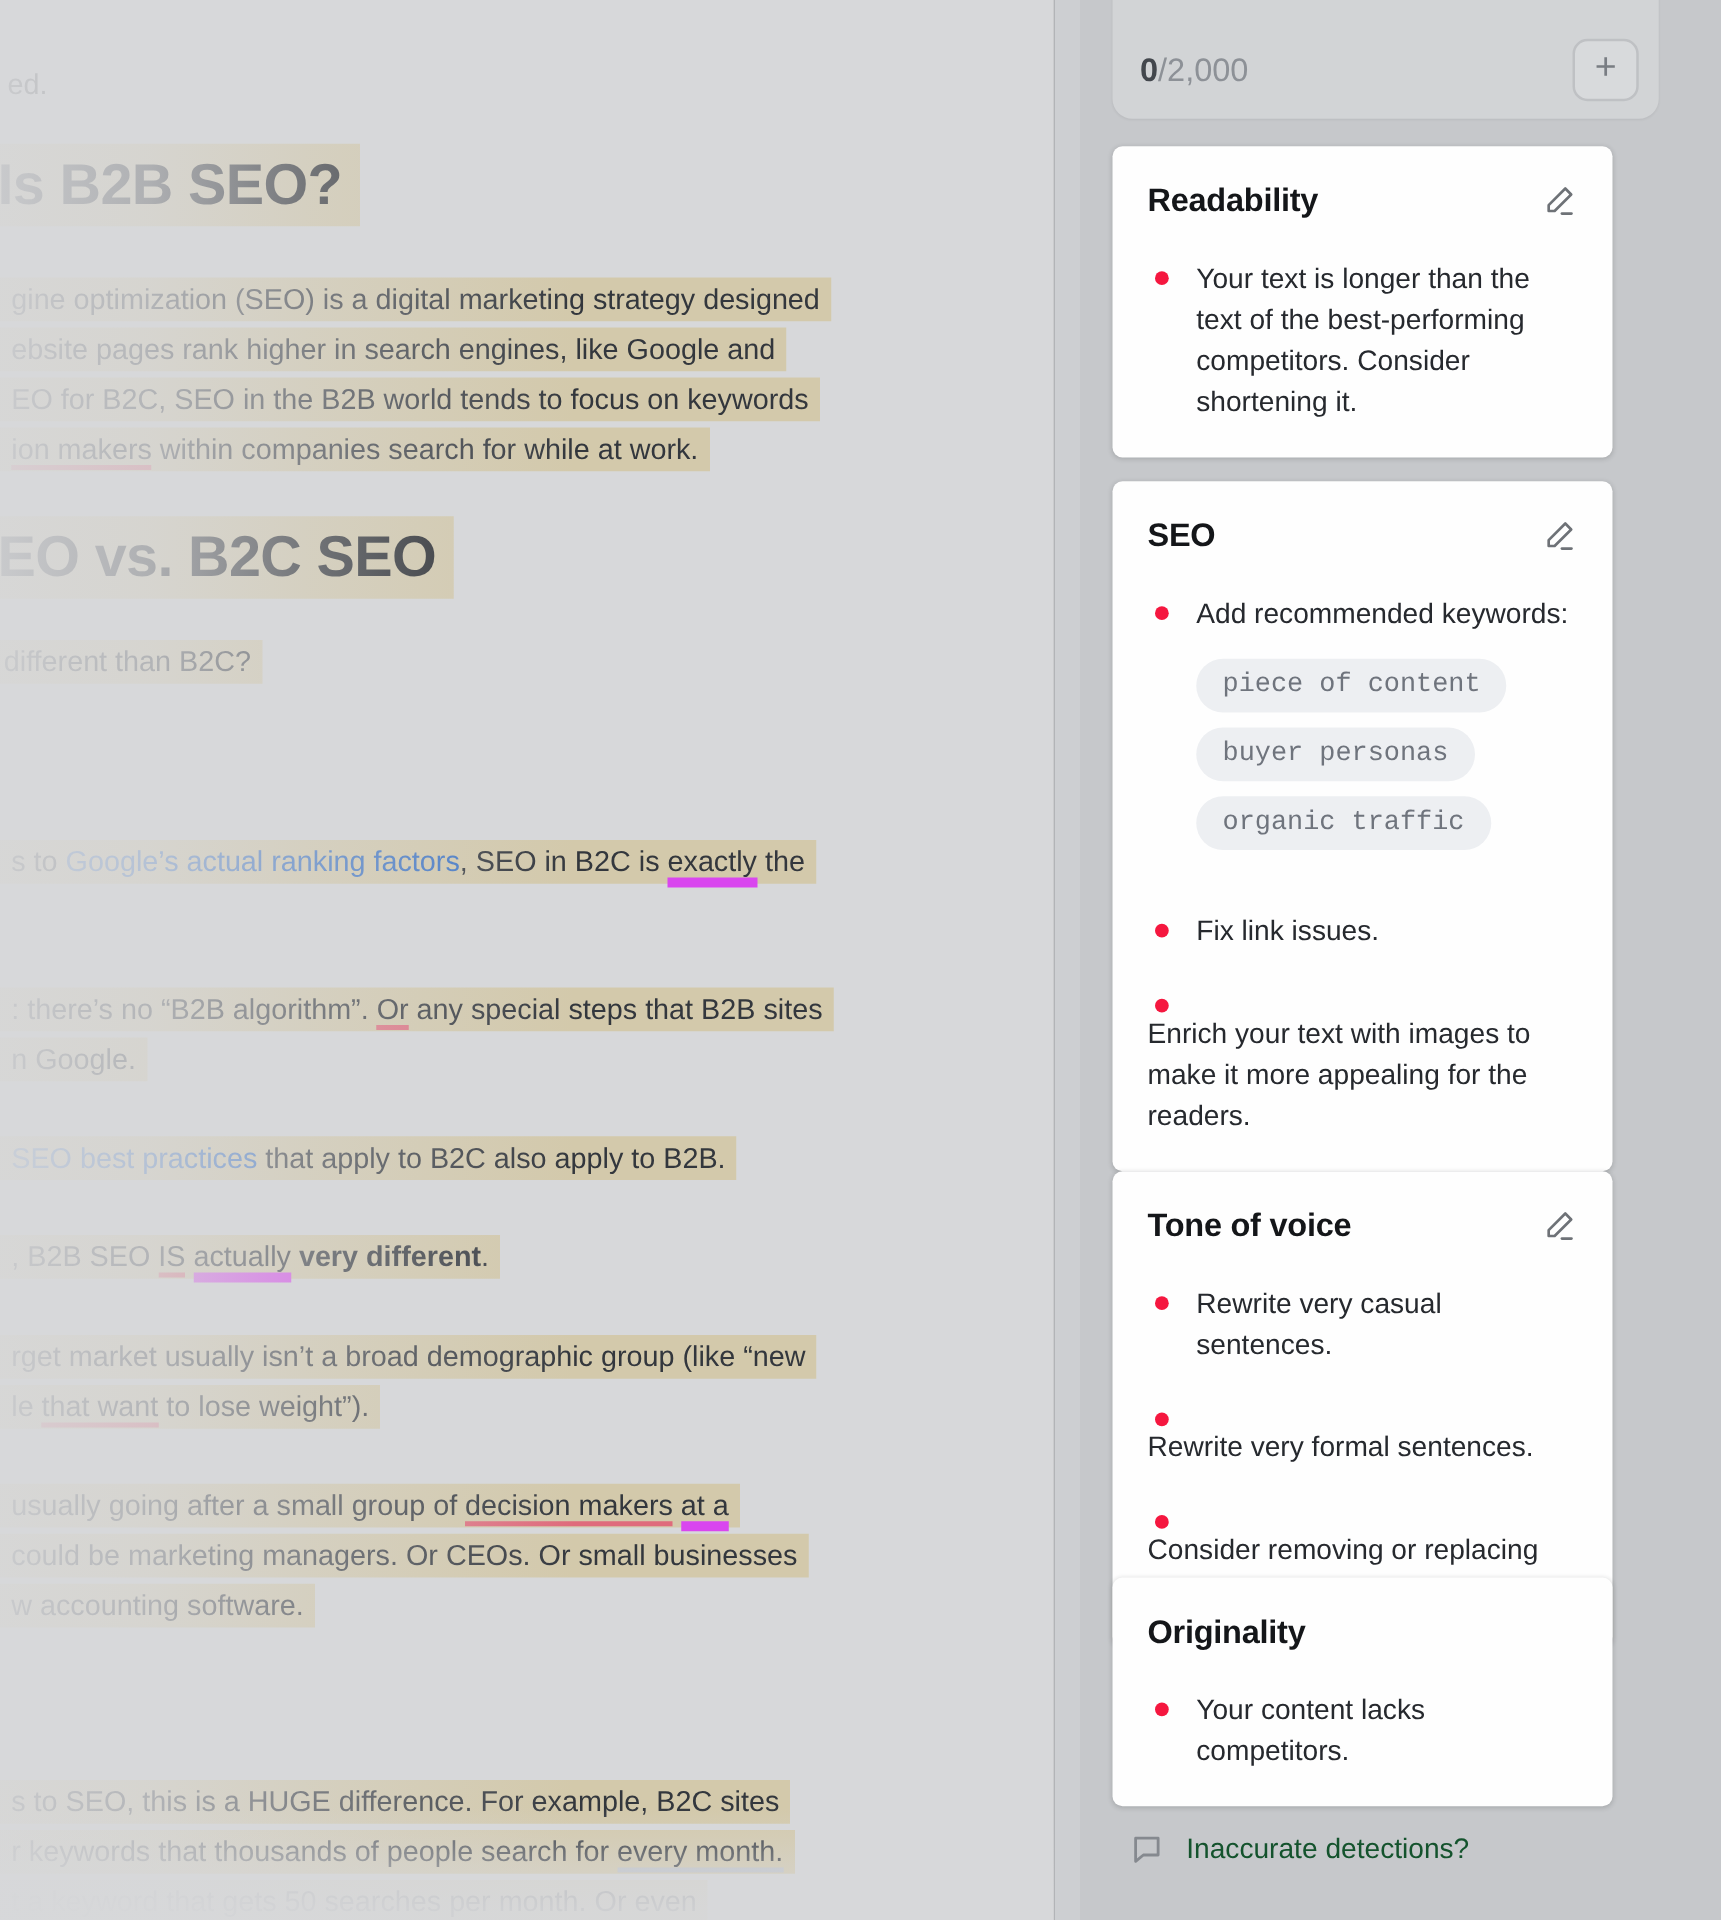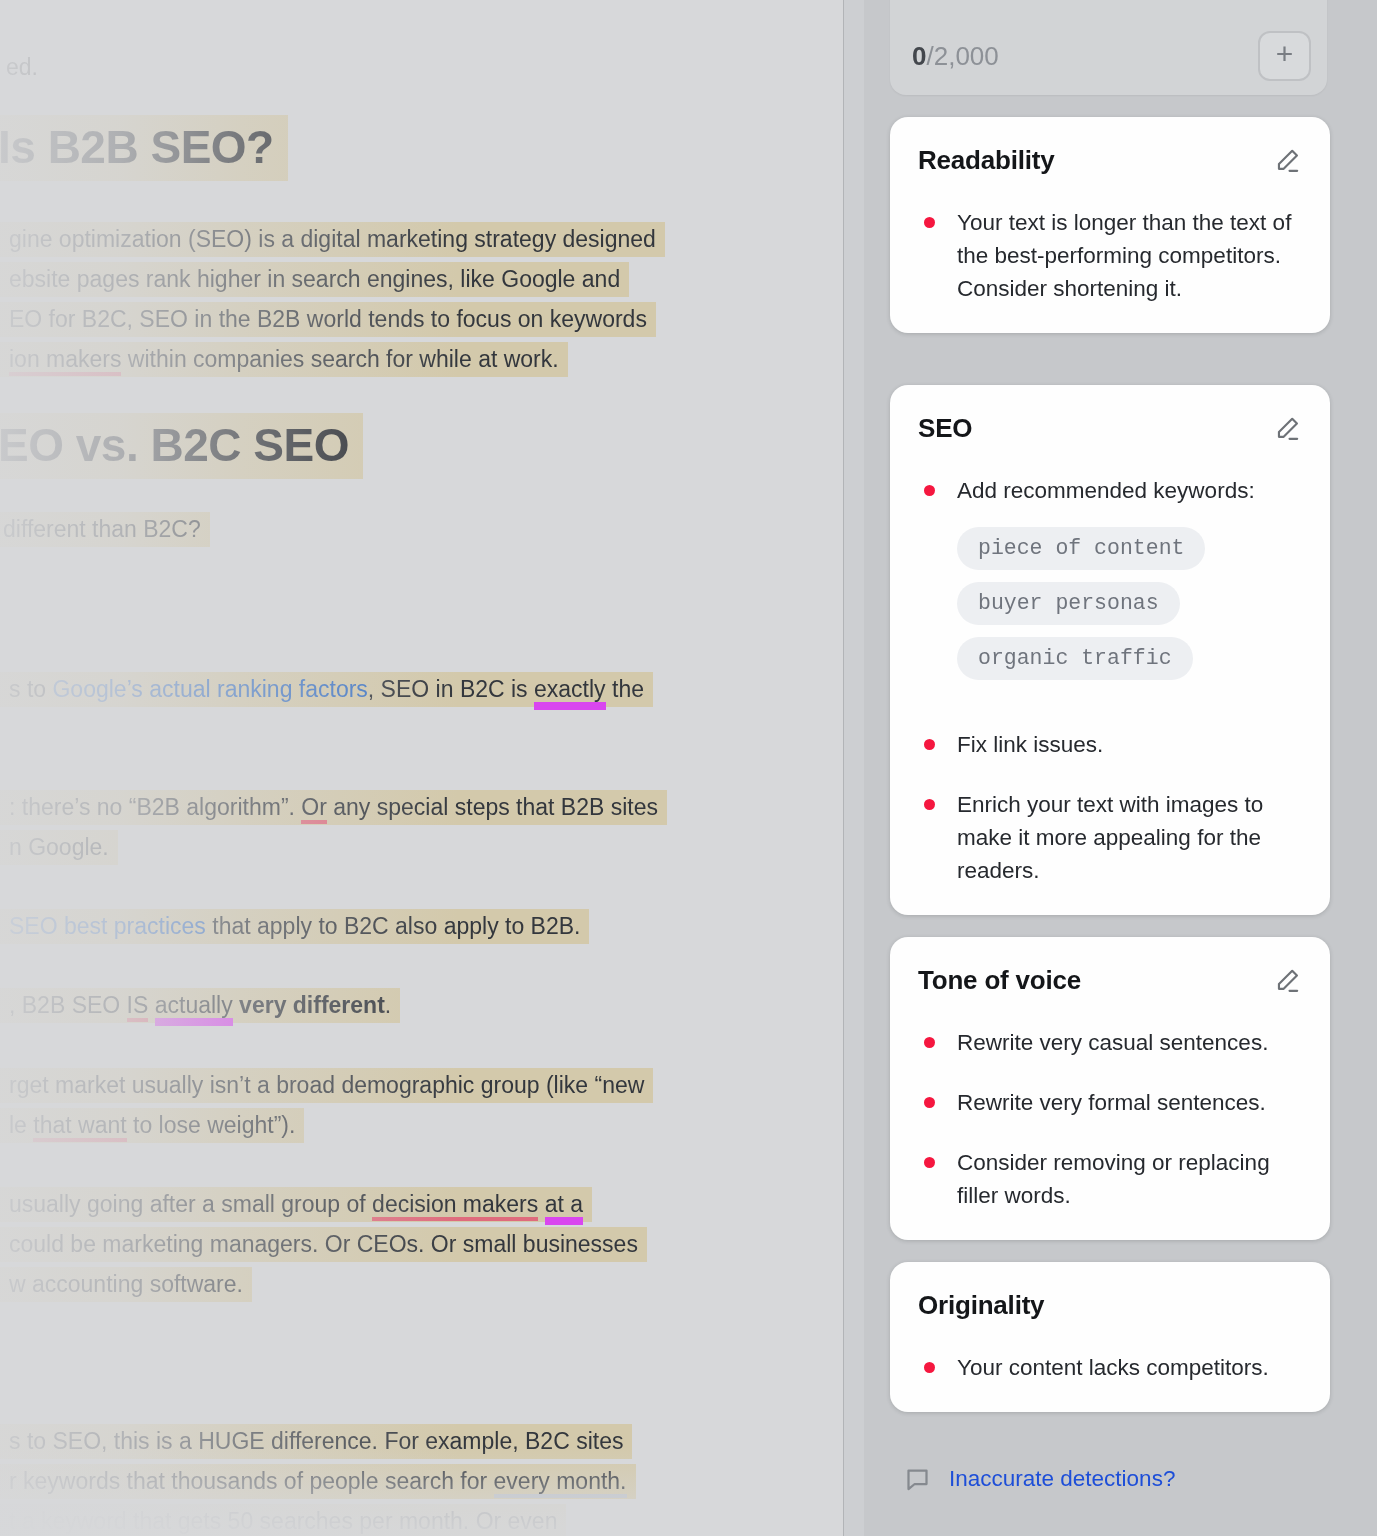--- a/index.html
+++ b/index.html
@@ -63,45 +63,45 @@
     display:flex;align-items:center;justify-content:space-between;
   }
   .counter-text{font-size:26px;color:#8d9197;}
   .counter-text .cur{font-weight:bold;color:#43474d;}
   .plus-btn{
     width:49px;height:46px;border:2px solid #bfc1c4;border-radius:12px;
     background:#d8dadc;color:#797d83;font-size:30px;line-height:42px;text-align:center;
   }
 
   .card{
-    position:absolute;left:26px;width:440px;
-    background:#fefefe;border-radius:18px;
+    position:absolute;left:26px;width:400px;
+    background:#fefefe;border-radius:8px;
     box-shadow:0 1px 4px rgba(30,32,36,0.18);
     padding:28px 29px 28px 28px;box-sizing:border-box;
   }
   .card-head{display:flex;justify-content:space-between;align-items:flex-start;margin-bottom:30px;}
   .card-title{font-size:26px;font-weight:bold;color:#141619;letter-spacing:-0.2px;}
   .edit-btn{width:27px;height:27px;margin-top:2px;}
   .issue{display:flex;align-items:flex-start;}
-  .issue + .issue{margin-top:27px;}
+  .issue + .issue{margin-top:27px;flex-direction:column;}
   .dot{flex:0 0 11px;width:11px;height:11px;border-radius:50%;background:#f5173f;margin:11px 22px 0 6px;}
   .issue-text{font-size:22.5px;line-height:33px;color:#26292e;}
   .pills{margin:20px 0 3px 39px;font-family:Liberation Mono, monospace;}
   .pill{
     display:table;font-size:21.5px;color:#6f747d;background:#edeff2;
     padding:9px 21px 10px 21px;border-radius:999px;margin-bottom:12px;
   }
   .after-pills{margin-top:48px;}
 
   .footer{
     position:absolute;left:40px;top:1462px;display:flex;align-items:flex-start;width:430px;
   }
   .footer svg{flex:0 0 27px;margin:4px 18px 0 0;}
   .footer-text{font-size:22.5px;line-height:34px;color:#83878d;}
-  .footer-text .l2{color:#1d4ed8;}
+  .footer-text .l2{color:#14532d;}
 </style>
 </head>
 <body>
 
 <div class="doc">
 
   <div class="dl" style="top:50px;left:6px">
     <span class="nohl">ed.</span>
   </div>
 

